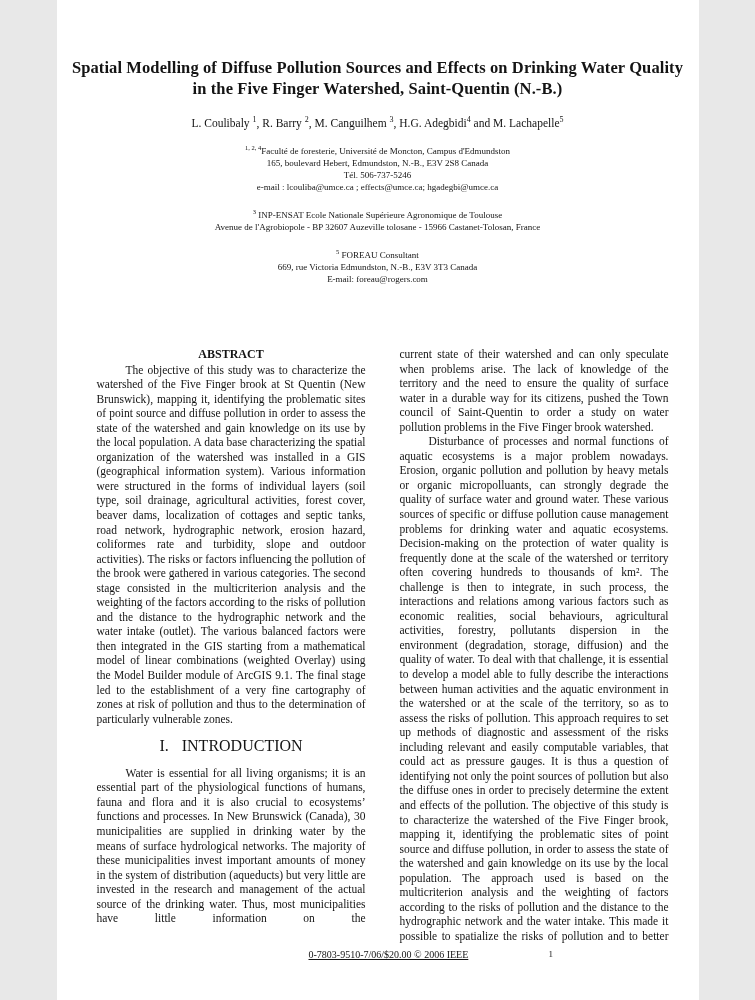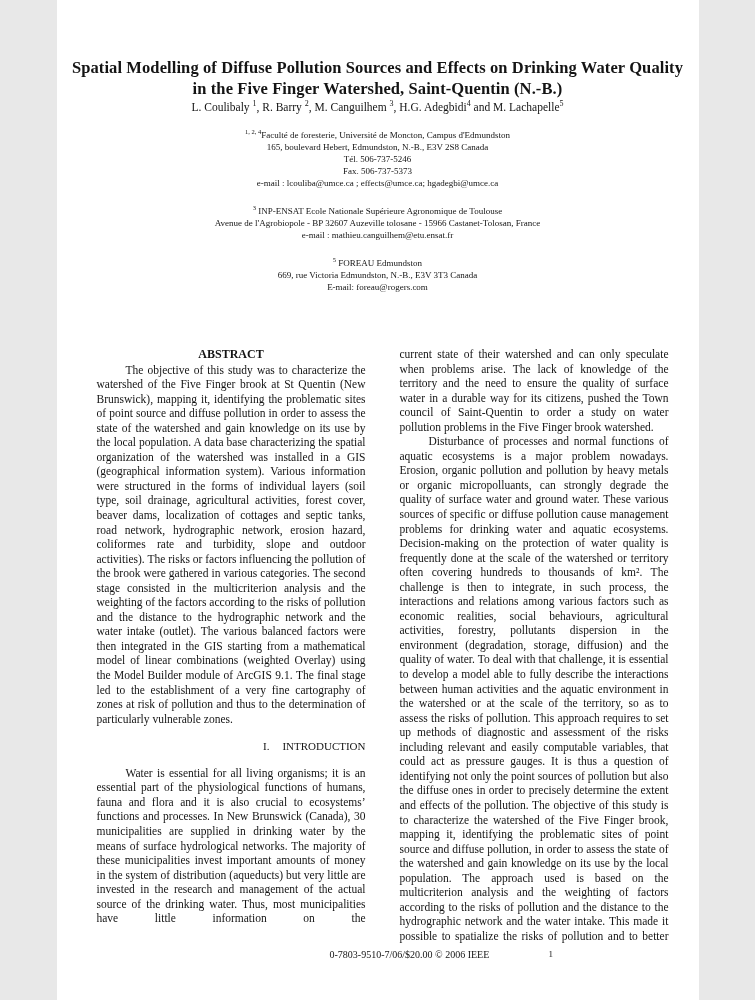--- a/index.html
+++ b/index.html
@@ -7,37 +7,37 @@
     position:relative;
     width:642px; height:1000px;
     margin:0 auto;
     background:#ffffff;
     color:#141414;
     font-family:"Liberation Serif","DejaVu Serif",serif;
     overflow:hidden;
   }
   .header { text-align:center; padding-top:57px; }
   .title { font-size:16.5px; font-weight:bold; line-height:21px; letter-spacing:.1px; }
-  .authors { font-size:11.5px; }
+  .authors { margin-top:16px; font-size:11.5px; }
   .authors sup { font-size:8px; }
   .affil { margin-top:13px; font-size:9px; line-height:12px; }
   .affil sup { font-size:6.5px; }
   .columns {
     position:absolute; top:347px; left:40px; right:30px;
     display:flex; gap:34px;
   }
   .col { flex:1 1 0; font-size:11.5px; line-height:14.55px; text-align:justify; }
   .col p { margin:0; }
   .indent { text-indent:29px; }
   .jlast { text-align-last:justify; }
   .abstract-heading { text-align:center; font-weight:bold; font-size:12px; margin:0 0 1px 0; }
-  .section-heading { text-align:right; font-size:11px; margin:13px 0 12px 0; }
+  .section-heading { text-align:center; font-size:16px; margin:13px 0 12px 0; }
   .sec-num { display:inline-block; margin-right:13px; }
   .footer { position:absolute; top:949px; left:0; width:100%; font-size:10px; }
-  .f-copy { position:absolute; left:273px; }
+  .f-copy { position:absolute; left:252px;text-decoration:underline; }
   .f-page { position:absolute; left:492px; font-size:9px; }
   .f-code { position:absolute; left:672px; }
 </style>
 </head>
 <body>
 
 <div class="page">
 
   <div class="header">
     <div class="title">
@@ -45,32 +45,30 @@
       <div>in the Five Finger Watershed, Saint-Quentin (N.-B.)</div>
     </div>
 
     <div class="authors"><span><span>L. Coulibaly </span><sup>1</sup><span>, </span></span><span><span>R. Barry </span><sup>2</sup><span>, </span></span><span><span>M. Canguilhem </span><sup>3</sup><span>, </span></span><span><span>H.G. Adegbidi</span><sup>4</sup><span> and </span></span><span><span>M. Lachapelle</span><sup>5</sup><span></span></span>
     </div>
 
     <div class="affil">
       <div><sup>1, 2, 4</sup><span>Faculté de foresterie, Université de Moncton, Campus d'Edmundston</span></div>
       <div>165, boulevard Hebert, Edmundston, N.-B., E3V 2S8 Canada</div>
       <div>Tél. 506-737-5246</div>
-      <div>Fax. 506-737-5373</div>
       <div>e-mail : lcouliba@umce.ca ; effects@umce.ca; hgadegbi@umce.ca</div>
     </div>
 
     <div class="affil">
       <div><sup>3</sup><span> INP-ENSAT Ecole Nationale Supérieure Agronomique de Toulouse</span></div>
       <div>Avenue de l'Agrobiopole - BP 32607 Auzeville tolosane - 15966 Castanet-Tolosan, France</div>
-      <div>e-mail : mathieu.canguilhem@etu.ensat.fr</div>
     </div>
 
     <div class="affil">
-      <div><sup>5</sup><span> FOREAU Edmundston</span></div>
+      <div><sup>5</sup><span> FOREAU Consultant</span></div>
       <div>669, rue Victoria Edmundston, N.-B., E3V 3T3 Canada</div>
       <div>E-mail: foreau@rogers.com</div>
     </div>
   </div>
 
   <div class="columns">
 
     <div class="col">
       <div class="abstract-heading">ABSTRACT</div>
       <p class="indent">The objective of this study was to characterize the watershed of the Five Finger brook at St Quentin (New Brunswick), mapping it, identifying the problematic sites of point source and diffuse pollution in order to assess the state of the watershed and gain knowledge on its use by the local population. A data base characterizing the spatial organization of the watershed was installed in a GIS (geographical information system). Various information were structured in the forms of individual layers (soil type, soil drainage, agricultural activities, forest cover, beaver dams, localization of cottages and septic tanks, road network, hydrographic network, erosion hazard, coliformes rate and turbidity, slope and outdoor activities). The risks or factors influencing the pollution of the brook were gathered in various categories. The second stage consisted in the multicriterion analysis and the weighting of the factors according to the risks of pollution and the distance to the hydrographic network and the water intake (outlet). The various balanced factors were then integrated in the GIS starting from a mathematical model of linear combinations (weighted Overlay) using the Model Builder module of ArcGIS 9.1. The final stage led to the establishment of a very fine cartography of zones at risk of pollution and thus to the determination of particularly vulnerable zones.</p>

